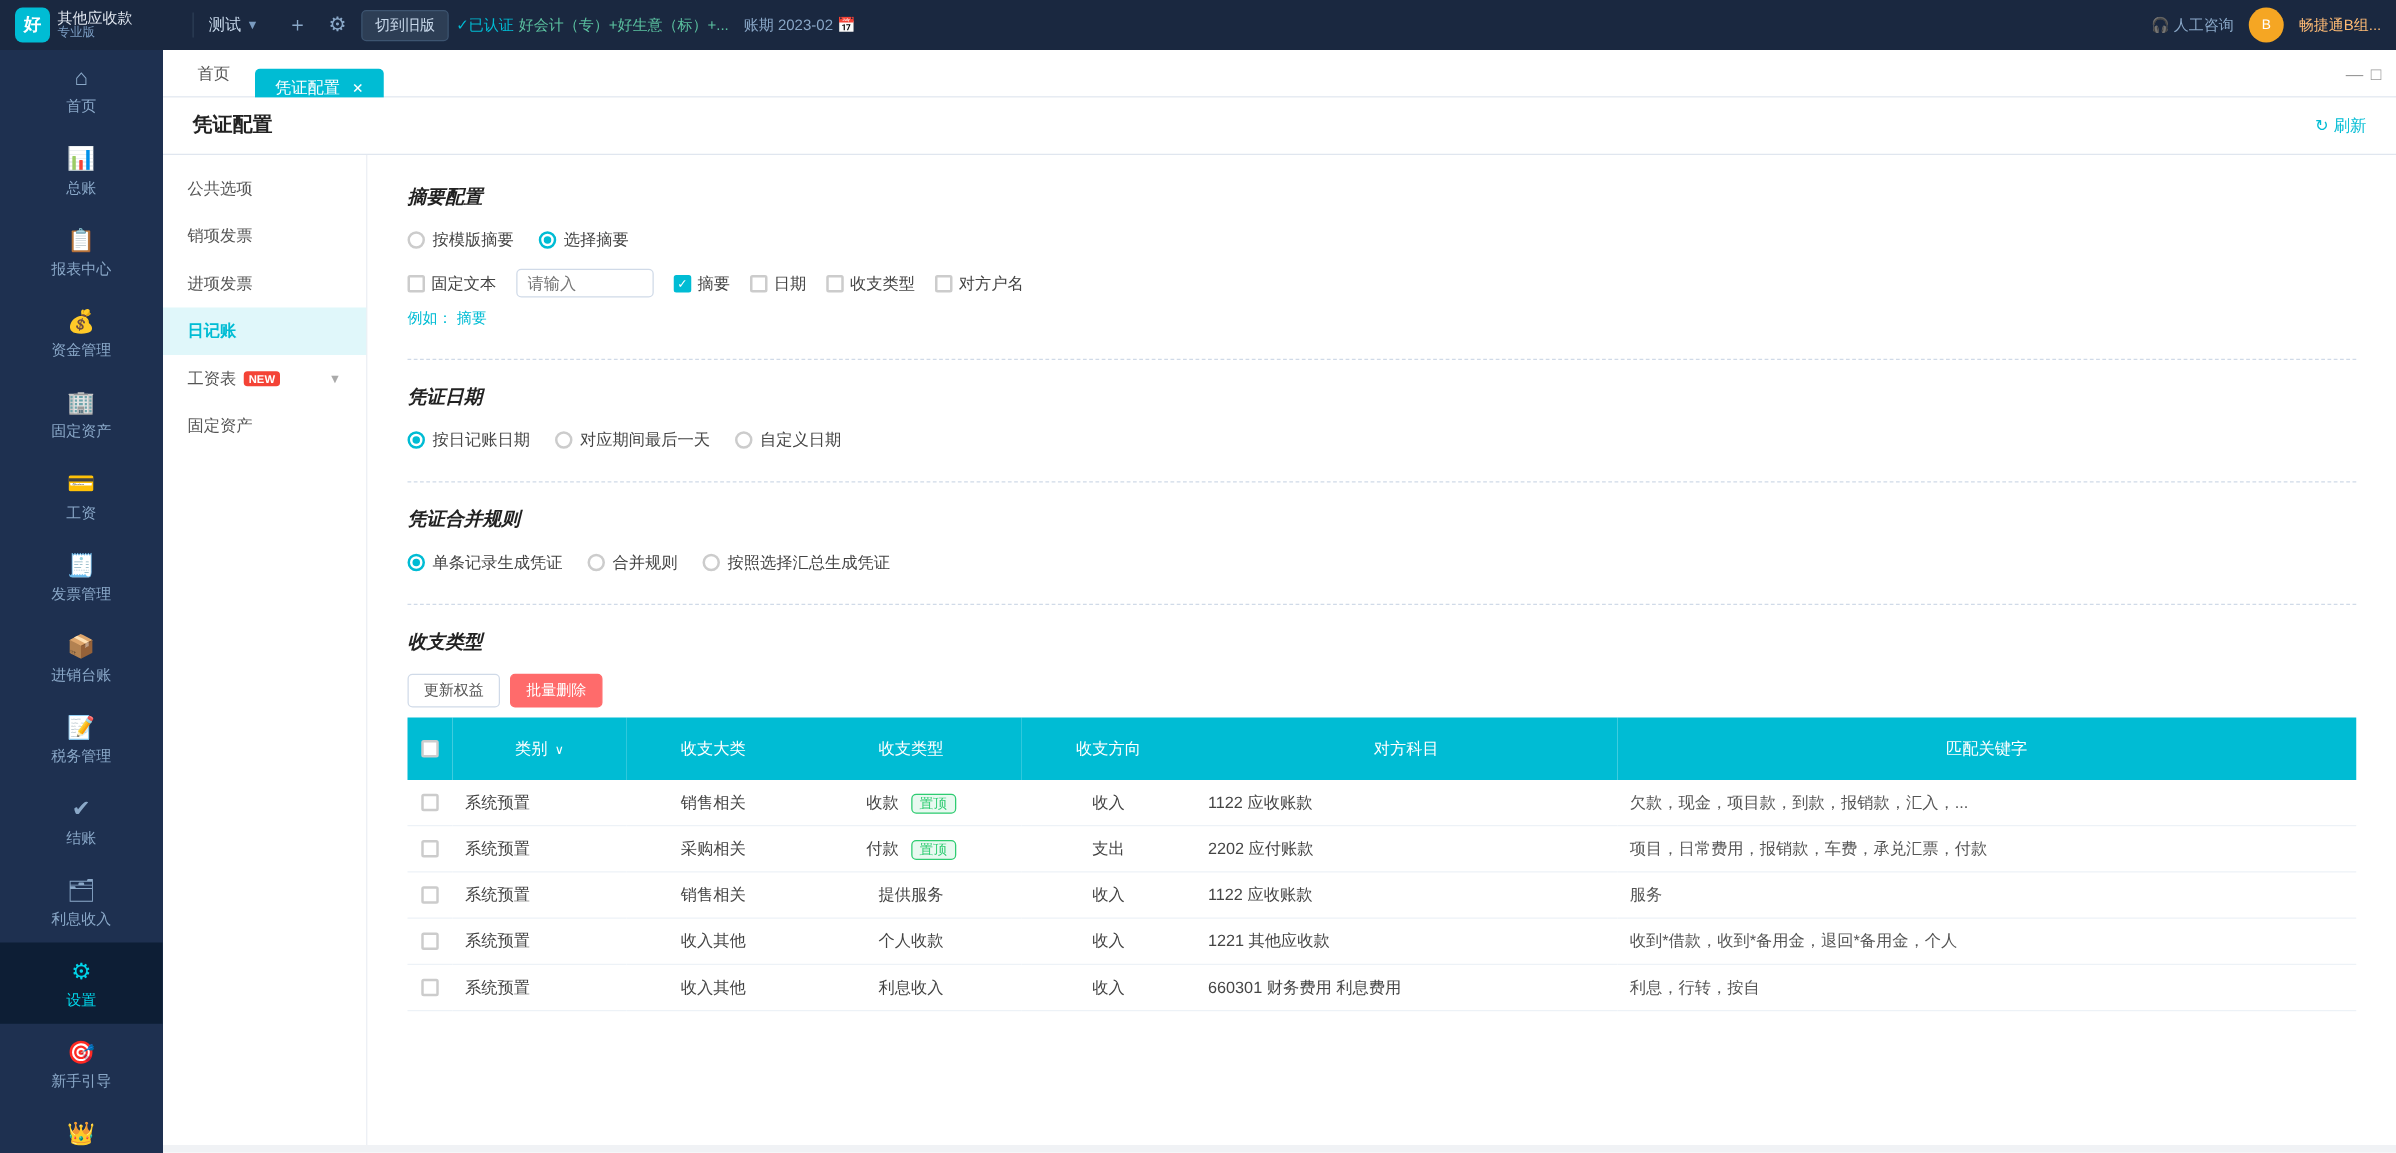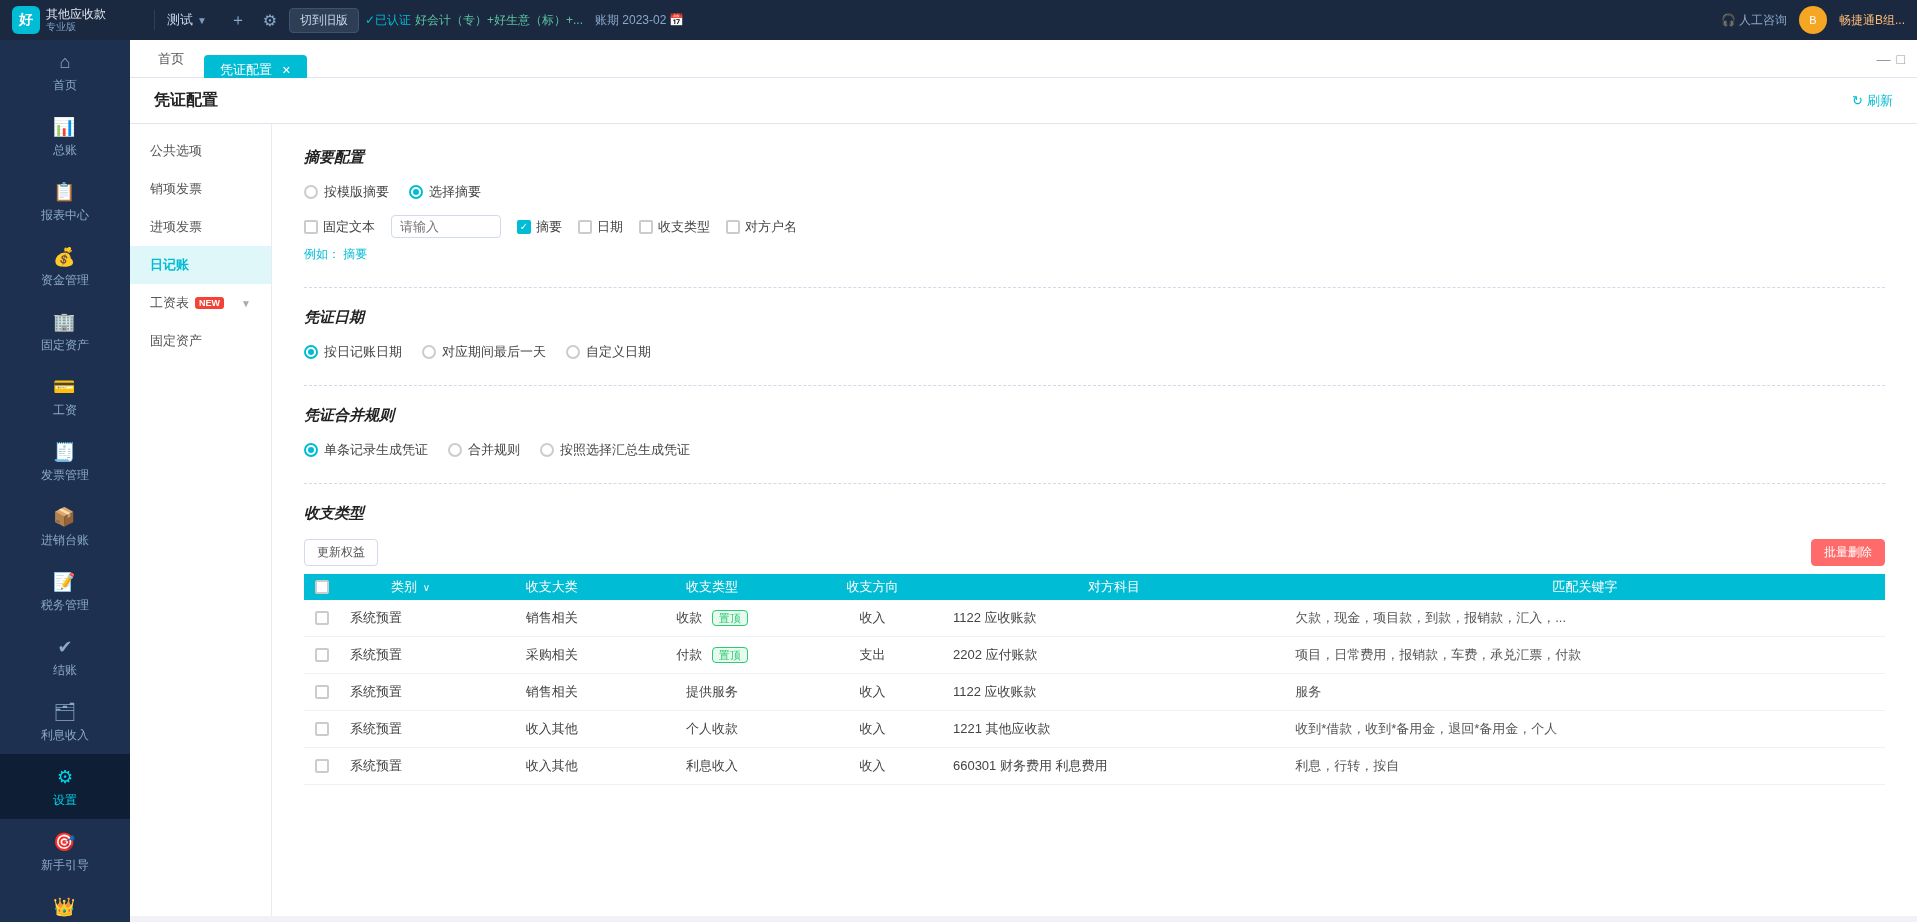--- a/index.html
+++ b/index.html
@@ -156,21 +156,21 @@
     .refresh-btn { color: #00bcd4; font-size: 13px; cursor: pointer; display: flex; align-items: center; gap: 4px; }
 
     
     .content-layout {
       display: flex;
       height: calc(100% - 52px);
     }
 
     
     .left-nav {
-      width: 142px;
+      width: 164px;
       background: #fff;
       border-right: 1px solid #e8ecf2;
       padding: 8px 0;
       flex-shrink: 0;
     }
     .left-nav-item {
       padding: 10px 20px;
       font-size: 13px;
       color: #555;
       cursor: pointer;
@@ -260,21 +260,21 @@
       outline: none;
     }
 
     
     .example-text {
       color: #00bcd4;
       font-size: 12px;
       margin-top: 8px;
     }
     .table-header-row {
-      display: flex; justify-content: space-between;
+      display: flex; justify-content: flex-start;
       gap: 8px; margin-bottom: 8px;
     }
     .action-btn {
       padding: 4px 12px;
       border-radius: 4px;
       border: 1px solid #d0dae8;
       background: #fff;
       font-size: 12px;
       cursor: pointer;
       color: #555;
@@ -284,21 +284,21 @@
     table {
       width: 100%;
       border-collapse: collapse;
       font-size: 13px;
     }
     table thead tr {
       background: #00bcd4;
       color: #fff;
     }
     table thead th {
-      padding: 4px 10px;
+      padding: 16px 10px;
       text-align: center;
       font-weight: normal;
       border: none;
     }
     table tbody tr { background: #fff; }
     table tbody td {
       padding: 9px 10px;
       text-align: center;
       border-bottom: 1px solid #edf2f7;
       color: #444;

